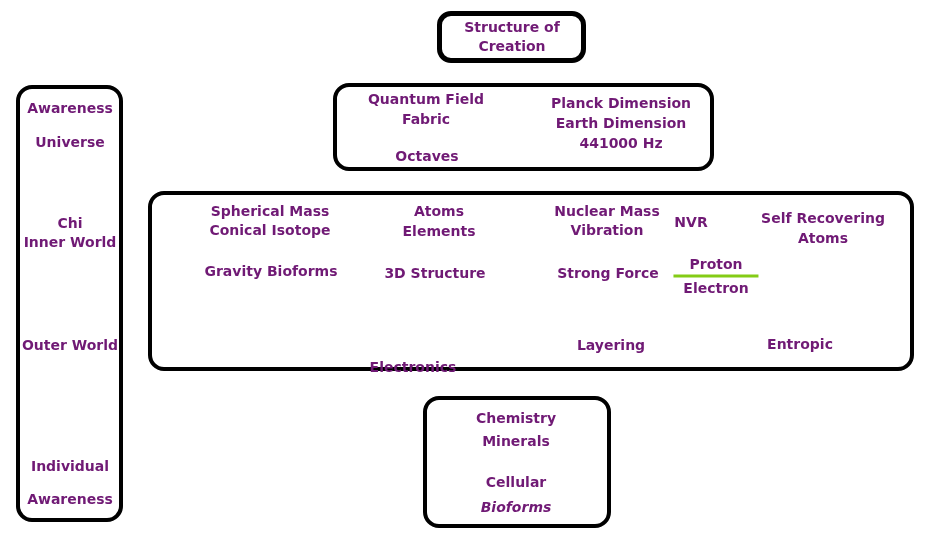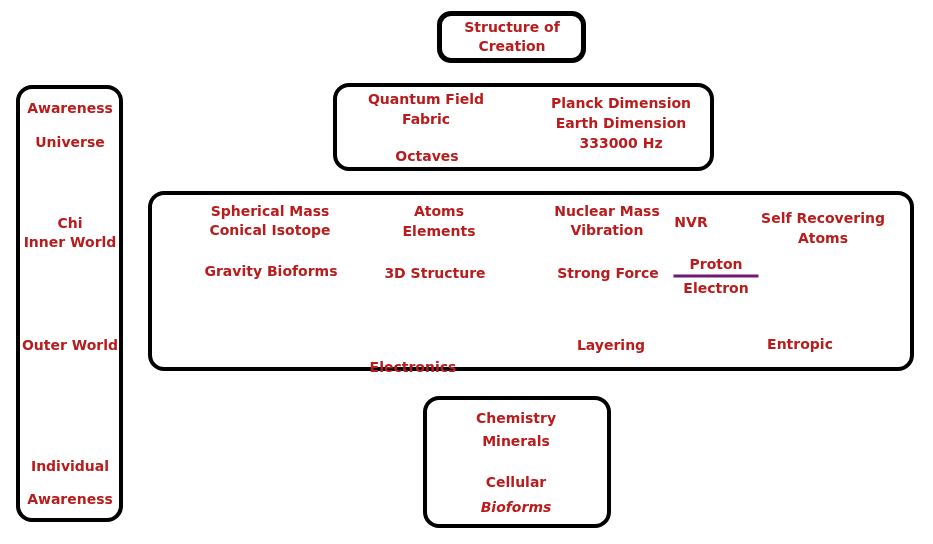--- a/index.html
+++ b/index.html
@@ -3,21 +3,21 @@
 <meta charset="utf-8">
 <style>
   html, body { margin: 0; padding: 0; background: #ffffff; }
   .canvas {
     position: relative;
     width: 933px;
     height: 544px;
     background: #ffffff;
     font-family: "DejaVu Sans", sans-serif;
     font-weight: bold;
-    color: #b91c1c;
+    color: #701a75;
     overflow: hidden;
   }
   .box {
     position: absolute;
     box-sizing: border-box;
     border: 4px solid #000000;
     border-radius: 16px;
     background: #ffffff;
   }
   .lbl {
@@ -63,21 +63,21 @@
   #l-minerals    { left: 516px; top: 441px; }
   #l-cellular    { left: 516px; top: 482px; }
   #l-bioforms    { left: 516px; top: 507px; font-style: italic; }
 
   
   #l-fraction {
     left: 716px; top: 276px;
     display: flex; flex-direction: column; align-items: center;
     line-height: 19px;
   }
-  #l-fraction .num { border-bottom: 3px solid #701a75; padding: 0 16px 1px; }
+  #l-fraction .num { border-bottom: 3px solid #84cc16; padding: 0 16px 1px; }
   #l-fraction .den { padding-top: 1px; }
 </style>
 </head>
 <body>
 
 <div class="canvas">
 
   <div class="box" id="b-creation"></div>
   <div class="box" id="b-field"></div>
   <div class="box" id="b-awareness"></div>
@@ -90,21 +90,21 @@
   </div>
 
   <div class="lbl" id="l-quantum">
     <span>Quantum Field</span>
     <span>Fabric</span>
   </div>
   <div class="lbl" id="l-octaves">Octaves</div>
   <div class="lbl" id="l-planck">
     <span>Planck Dimension</span>
     <span>Earth Dimension</span>
-    <span>333000 Hz</span>
+    <span>441000 Hz</span>
   </div>
 
   <div class="lbl" id="l-awareness1">Awareness</div>
   <div class="lbl" id="l-universe">Universe</div>
   <div class="lbl" id="l-chi">
     <span>Chi</span>
     <span>Inner World</span>
   </div>
   <div class="lbl" id="l-outer">Outer World</div>
   <div class="lbl" id="l-individual">Individual</div>

